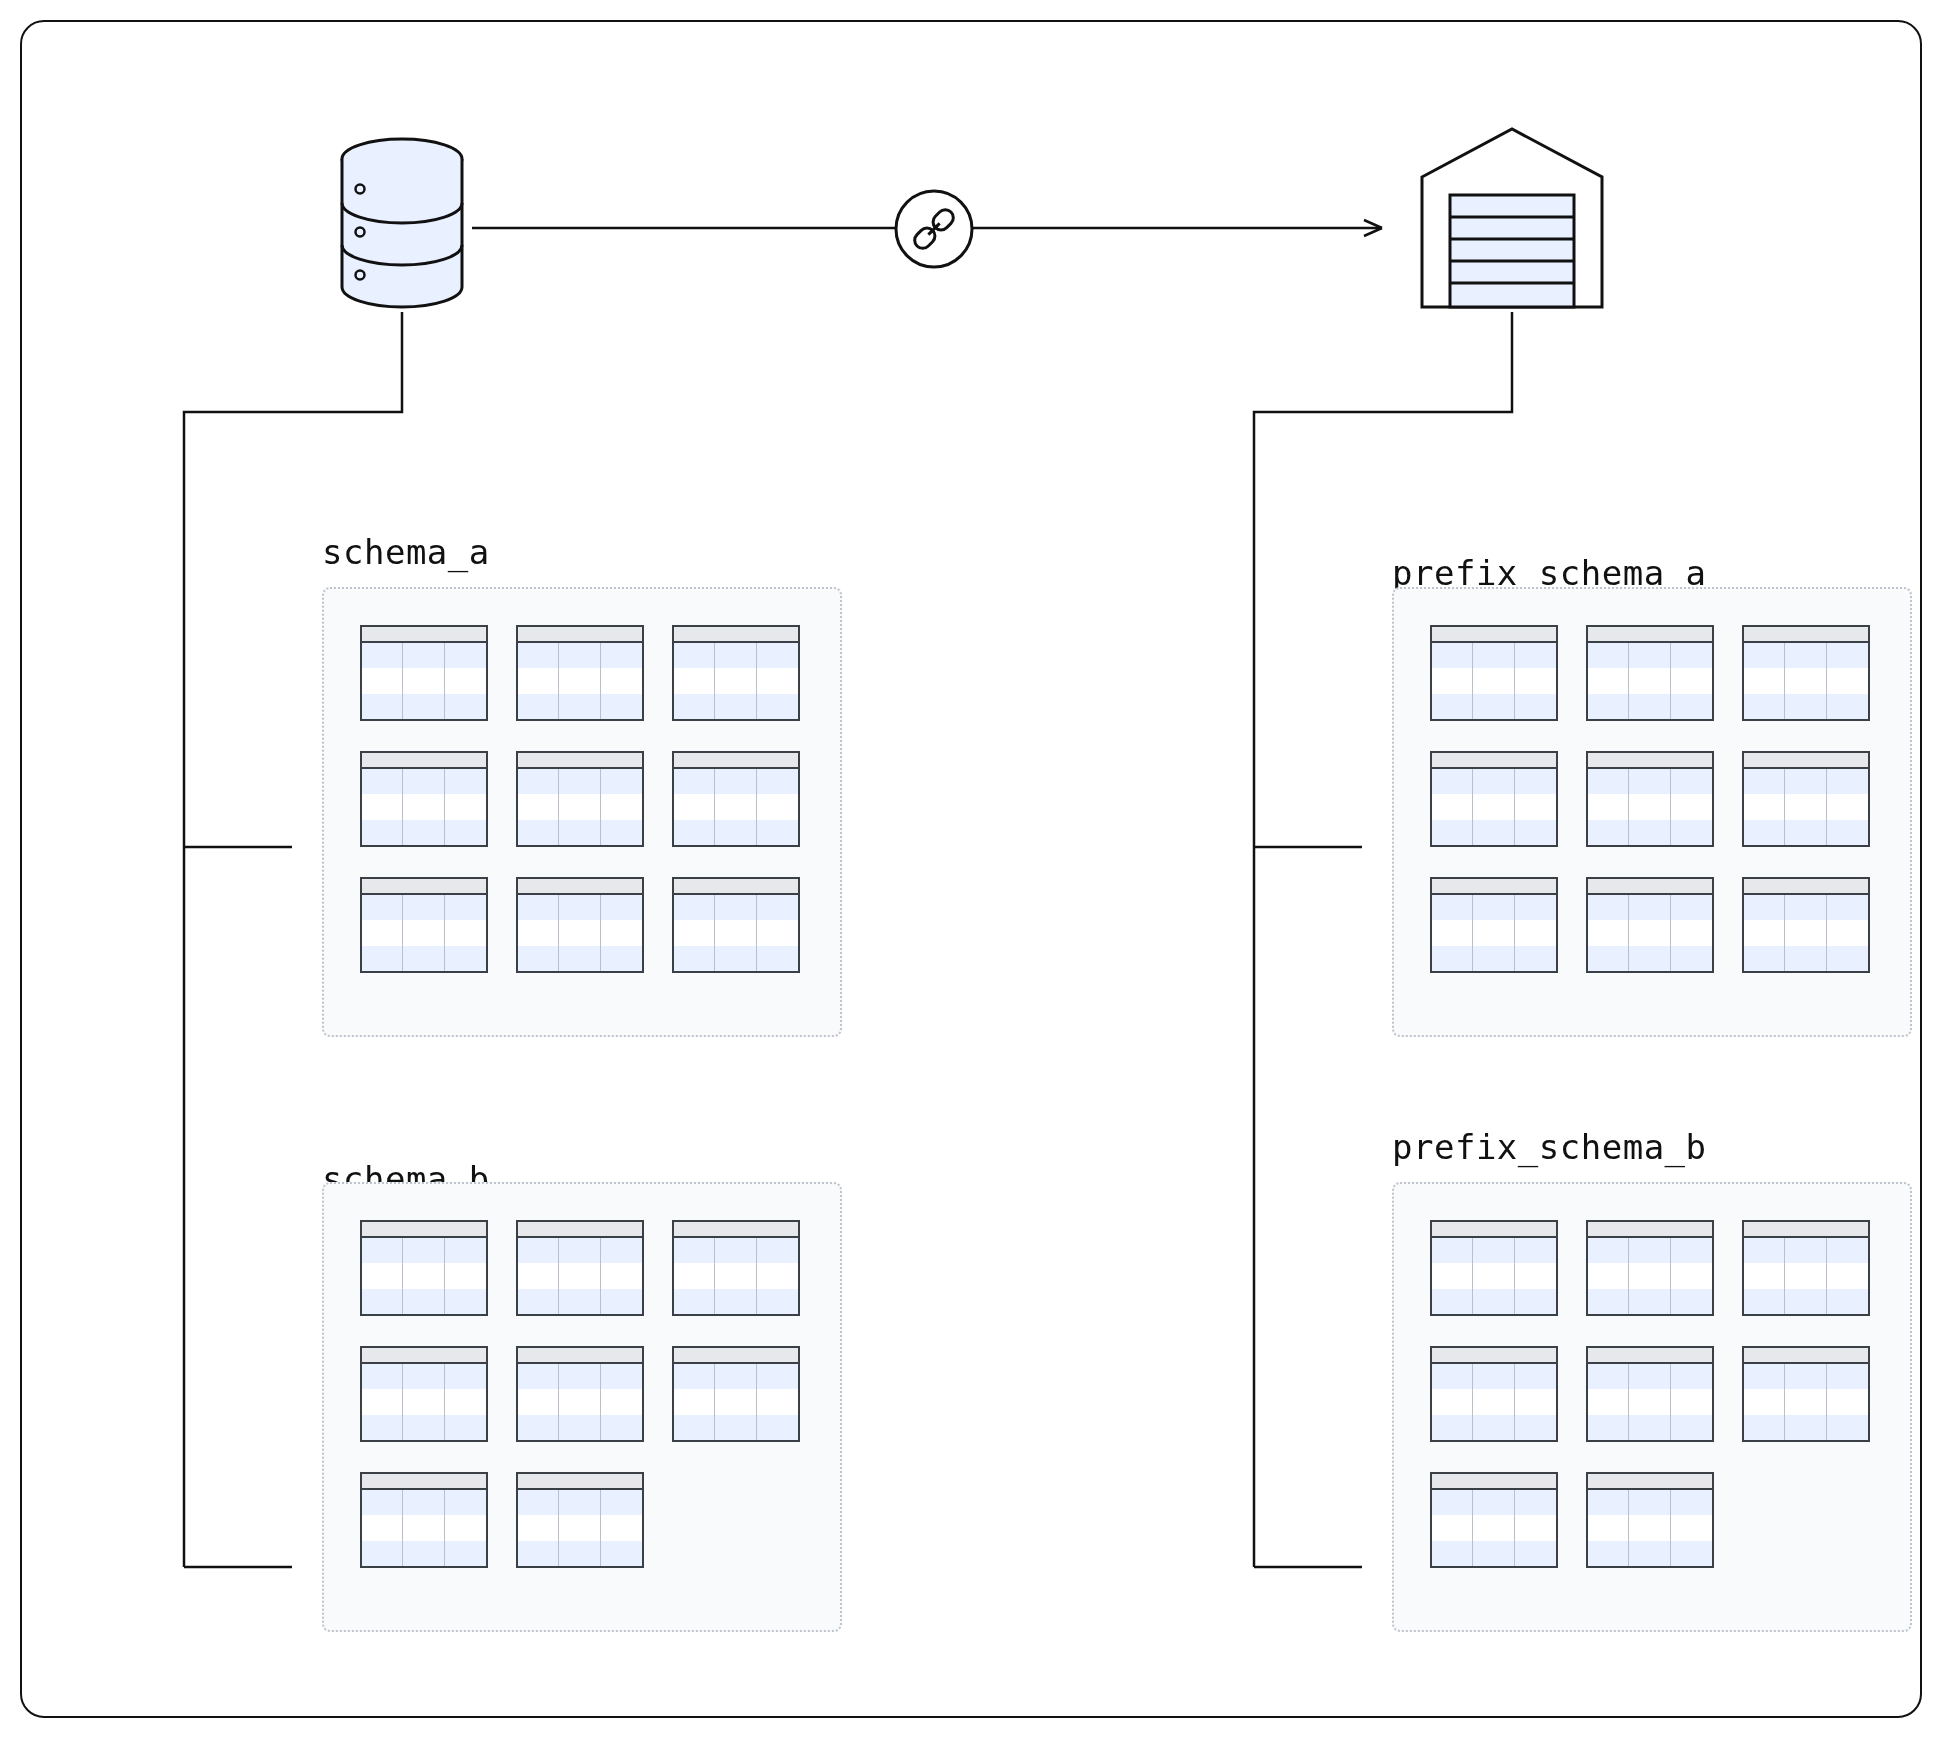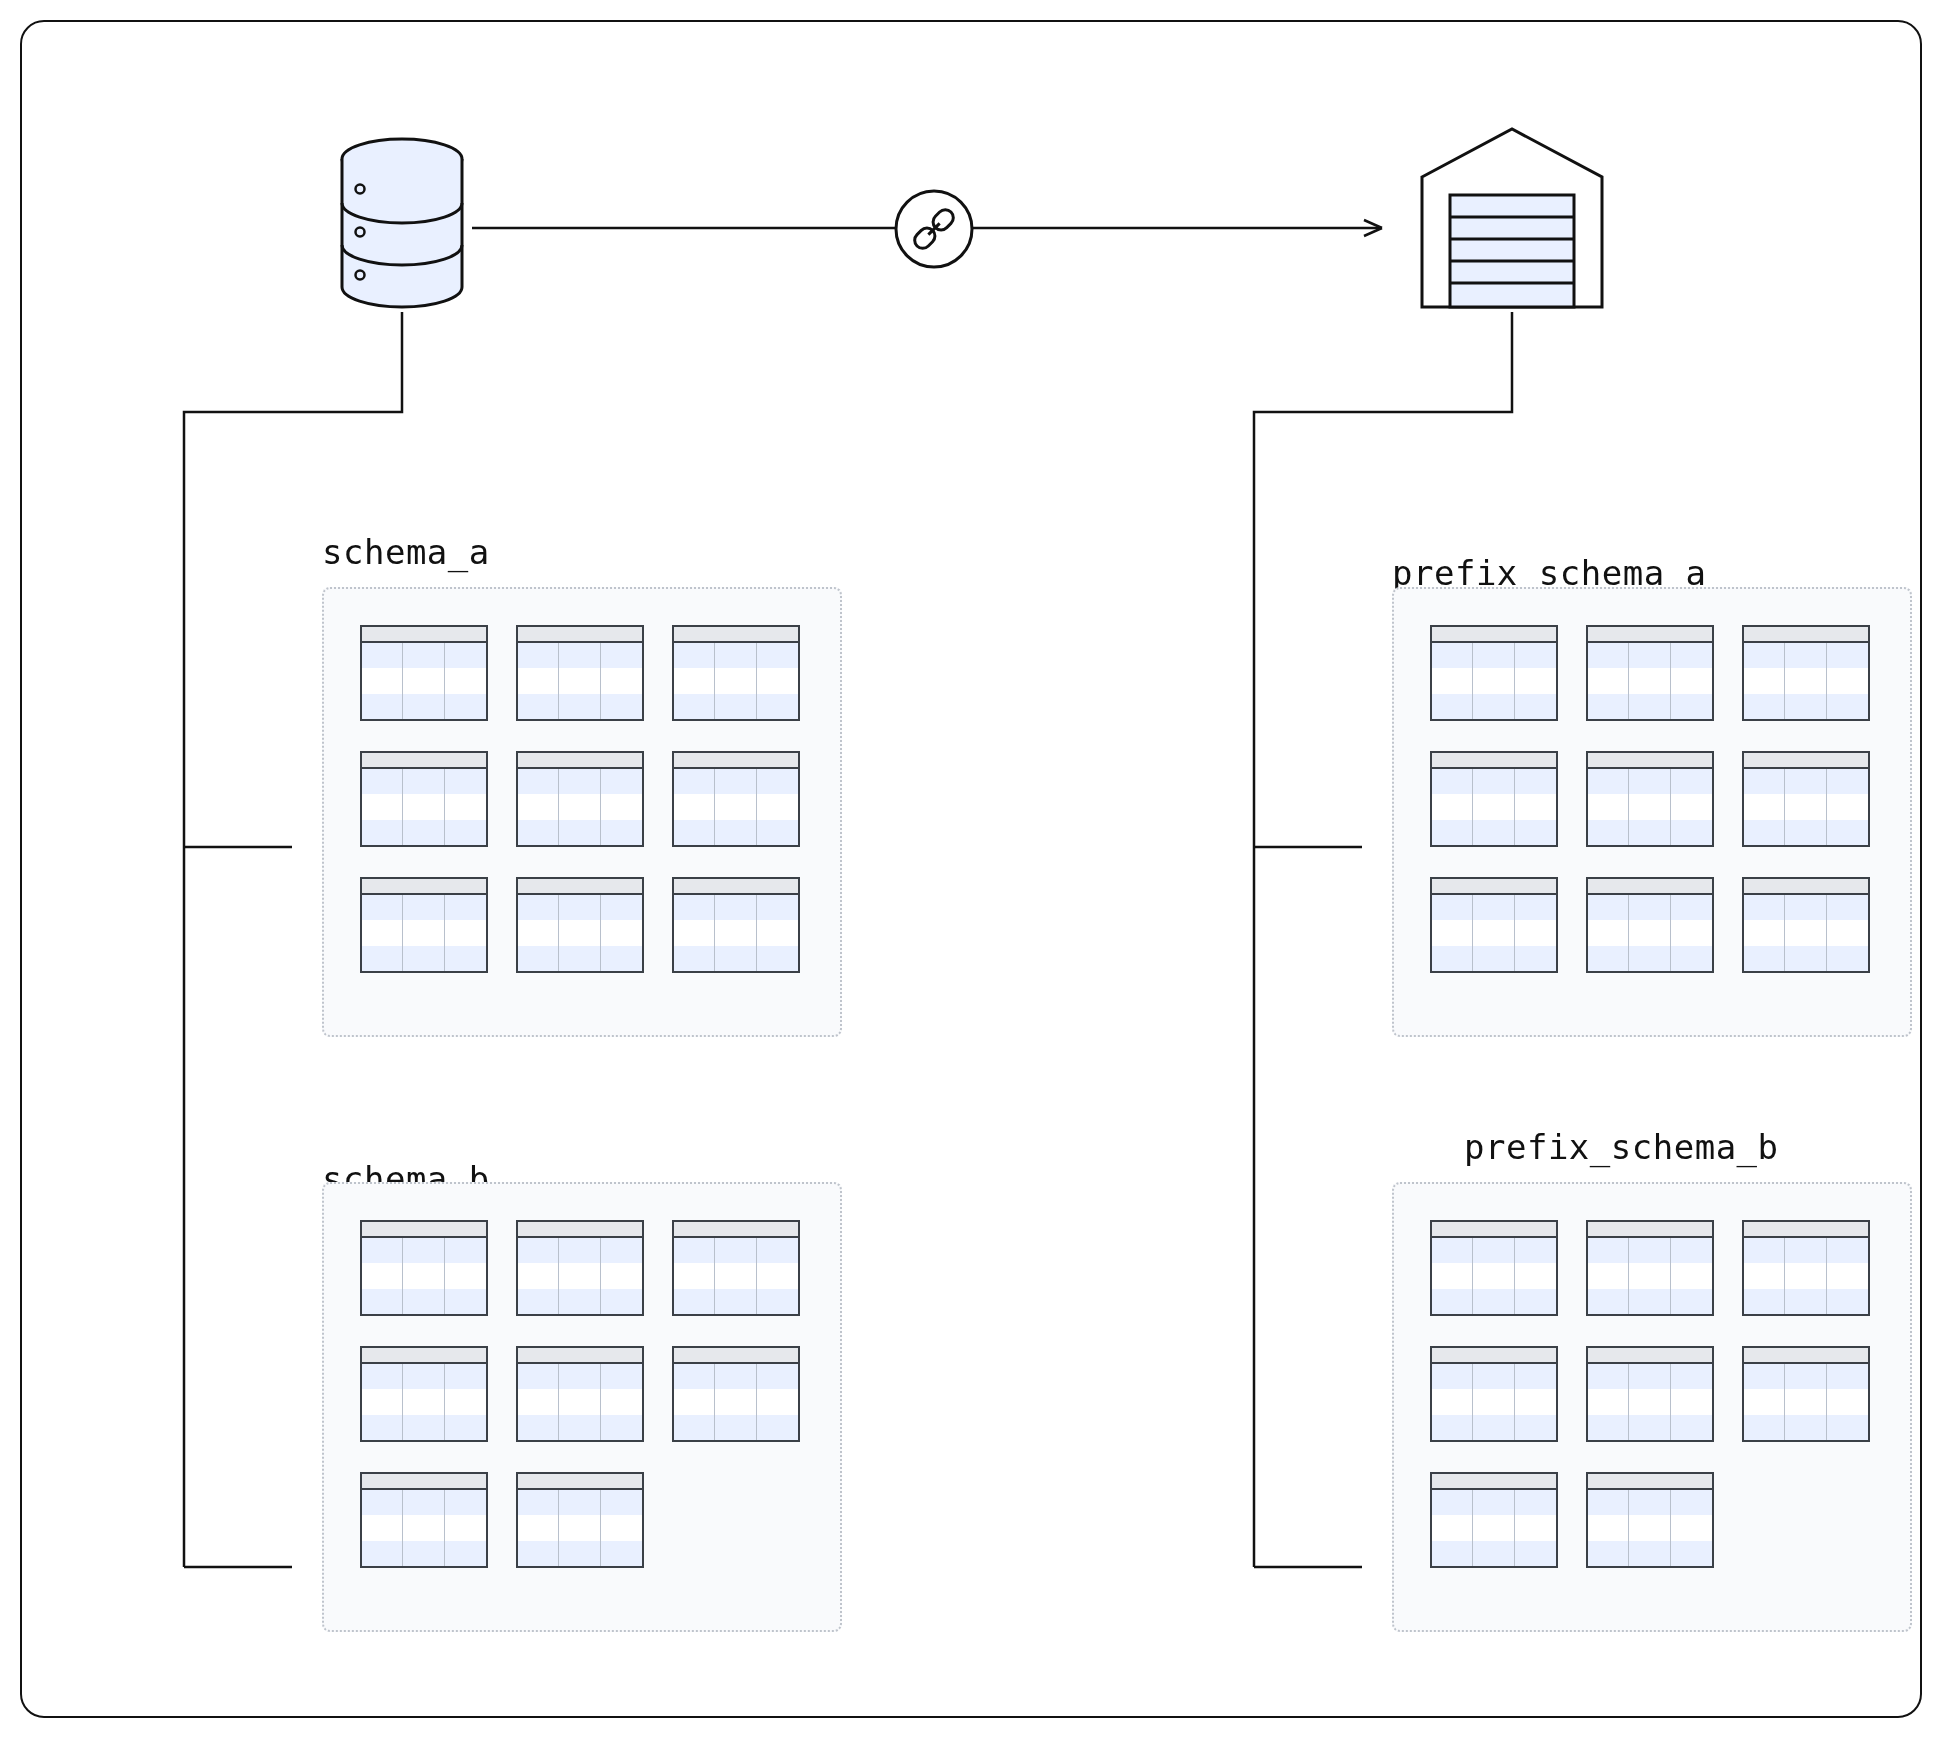--- a/index.html
+++ b/index.html
@@ -488,21 +488,21 @@
           <div></div>
           <div></div>
           <div></div>
           <div class="alt"></div>
           <div class="alt"></div>
           <div class="alt"></div>
         </div>
       </div>
     </div>
 
-  <div class="schema-label" style="left:1442px; top:1105px;">prefix_schema_b</div>
+  <div class="schema-label" style="left:1370px; top:1105px;">prefix_schema_b</div>
   <div class="schema-box" style="left:1370px; top:1160px; width:520px; height:450px;">
   <div class="table-icon">
         <div class="hdr"></div>
         <div class="body">
           <div class="alt"></div>
           <div class="alt"></div>
           <div class="alt"></div>
           <div></div>
           <div></div>
           <div></div>

